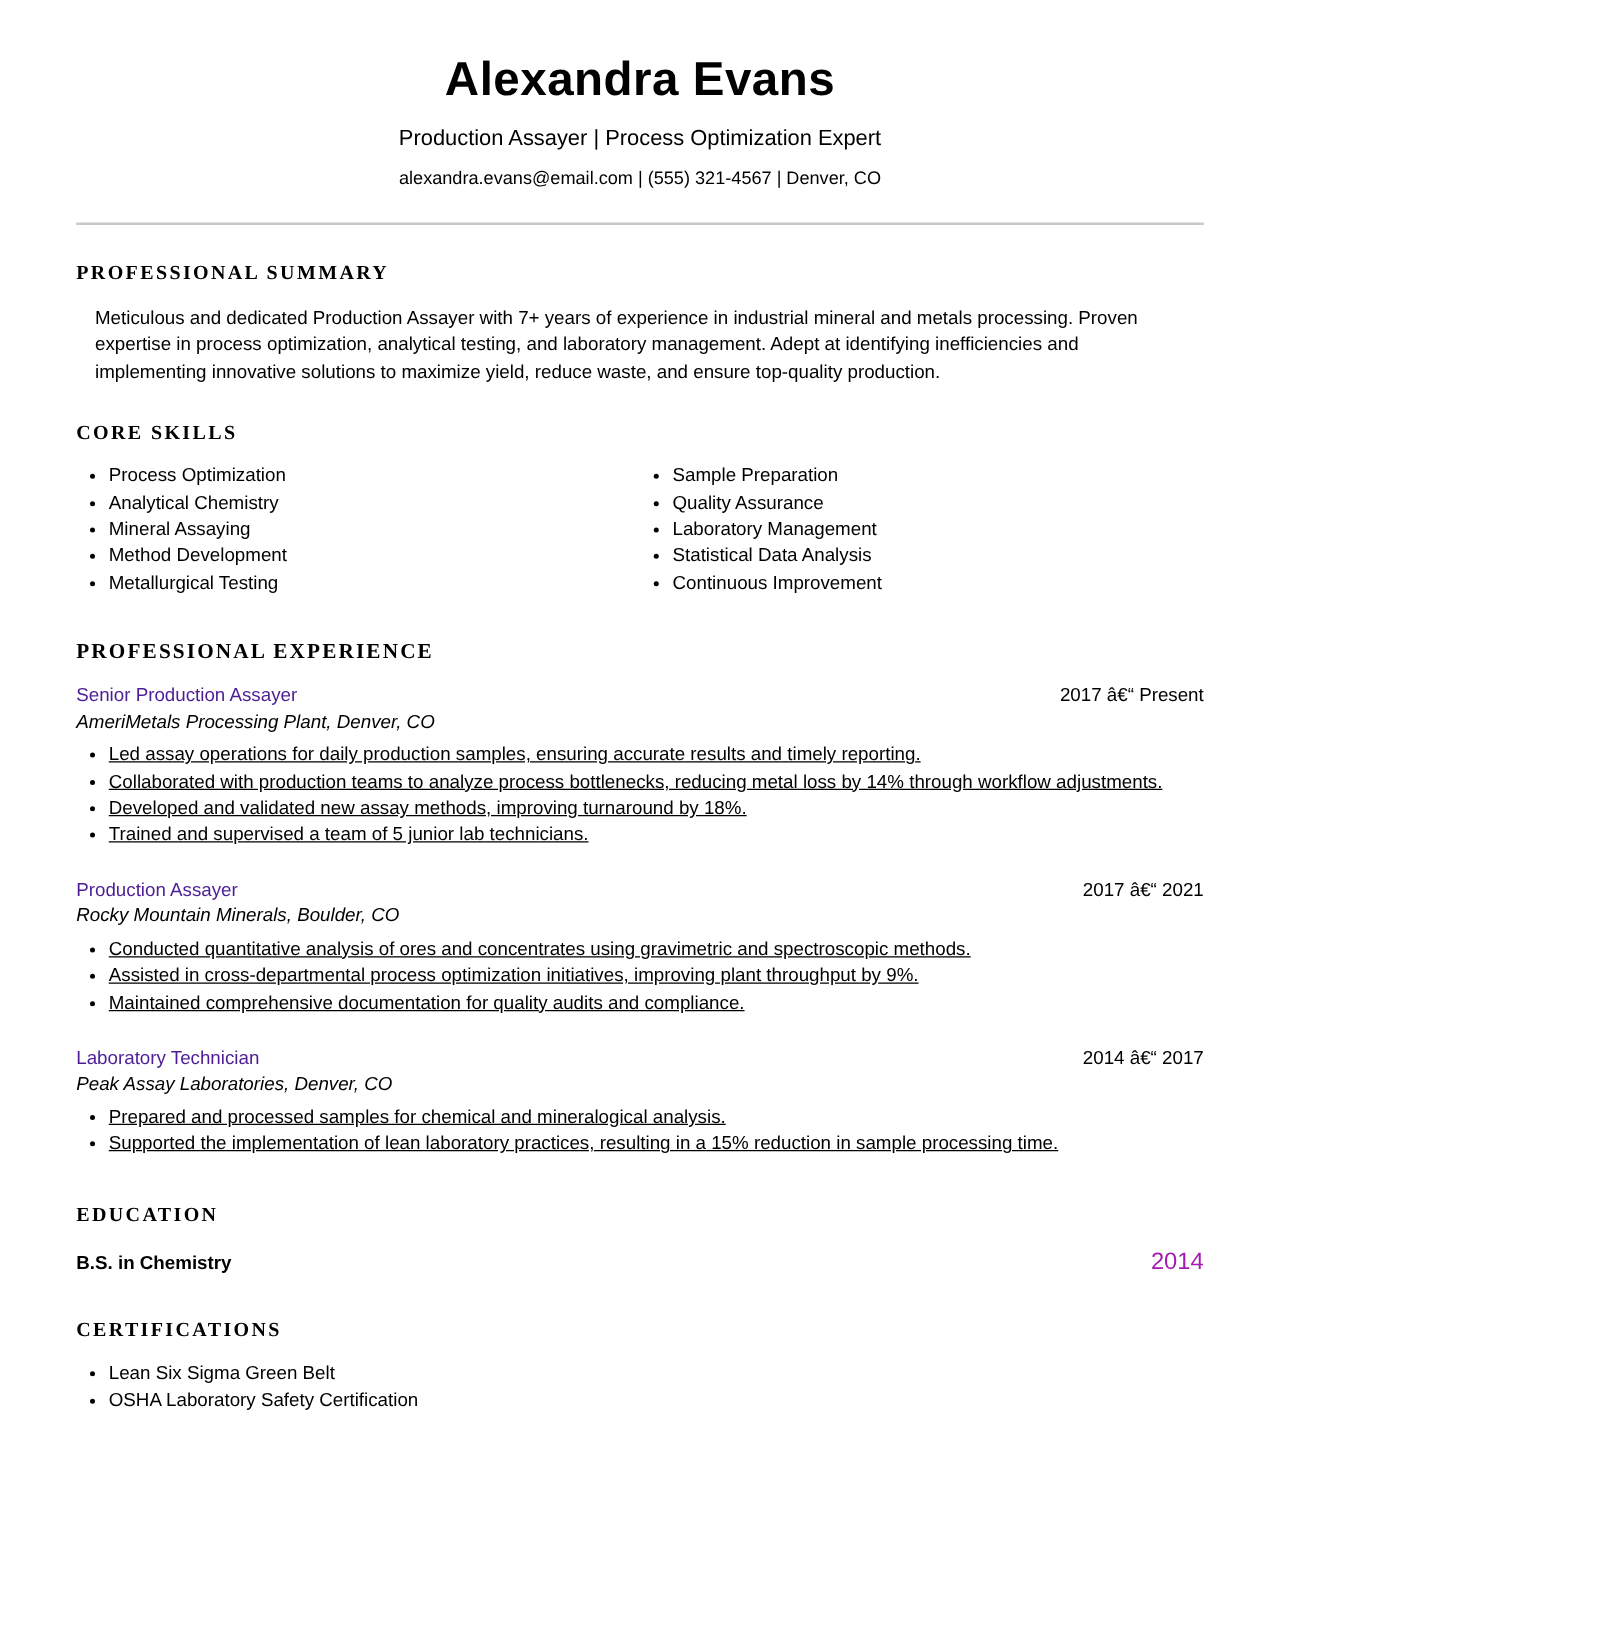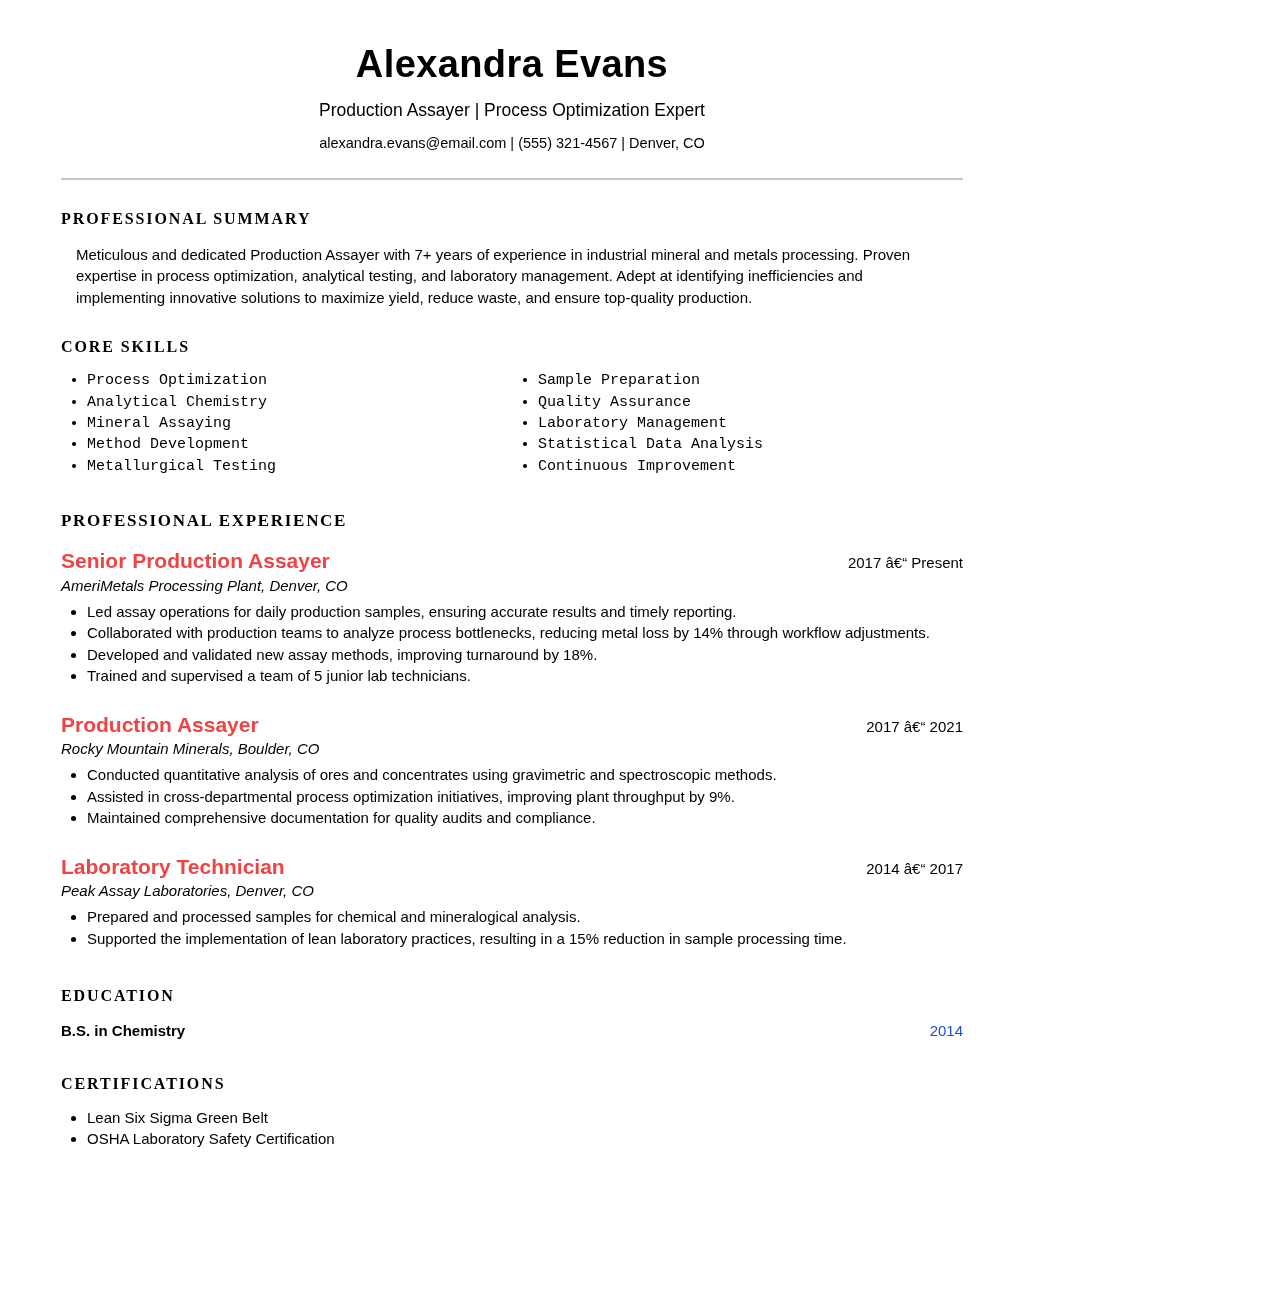--- a/index.html
+++ b/index.html
@@ -87,21 +87,20 @@
     line-height: 1.42;
     margin: 15px;
     color: #000;
     text-align: left;
   }
 
   
   .skills-wrap {
     display: flex;
     align-items: flex-end;
-    font-family: Liberation Mono, monospace;
   }
   .skills-col {
     width: 50%;
     box-sizing: border-box;
   }
   ul.bullets {
     margin: 0;
     padding-left: 26px;
     list-style-type: disc;
   }
@@ -115,24 +114,24 @@
   
   .job {
     margin-bottom: 24px;
   }
   .job-head {
     display: flex;
     justify-content: space-between;
     align-items: baseline;
   }
   .job-title {
-    font-size: 21px;
-    font-weight: bold;
-    line-height: 1.3;
-    color: #ef4444;
+    font-size: 15px;
+    font-weight: normal;
+    line-height: 1.3;
+    color: #4c1d95;
   }
   .job-dates {
     font-size: 15px;
     font-weight: normal;
     line-height: 1.3;
     color: #000;
     white-space: nowrap;
     text-align: right;
   }
   .job-company {
@@ -145,41 +144,42 @@
   ul.job-bullets {
     margin: 0;
     padding-left: 26px;
     list-style-type: disc;
   }
   ul.job-bullets li {
     font-size: 15px;
     line-height: 1.36;
     margin: 0 0 1px 0;
     color: #000;
+    text-decoration: underline;
   }
 
   
   .edu {
     margin-bottom: 2px;
   }
   .edu-head {
     display: flex;
     justify-content: space-between;
     align-items: baseline;
   }
   .edu-degree {
     font-size: 15px;
     font-weight: bold;
     line-height: 1.3;
     color: #000;
   }
   .edu-year {
-    font-size: 15px;
-    line-height: 1.3;
-    color: #1d4ed8;
+    font-size: 19px;
+    line-height: 1.3;
+    color: #a21caf;
     white-space: nowrap;
     text-align: right;
   }
   .edu-school {
     font-size: 15px;
     font-style: italic;
     line-height: 1.3;
     margin: 1px 0 0 0;
     color: #000;
   }

